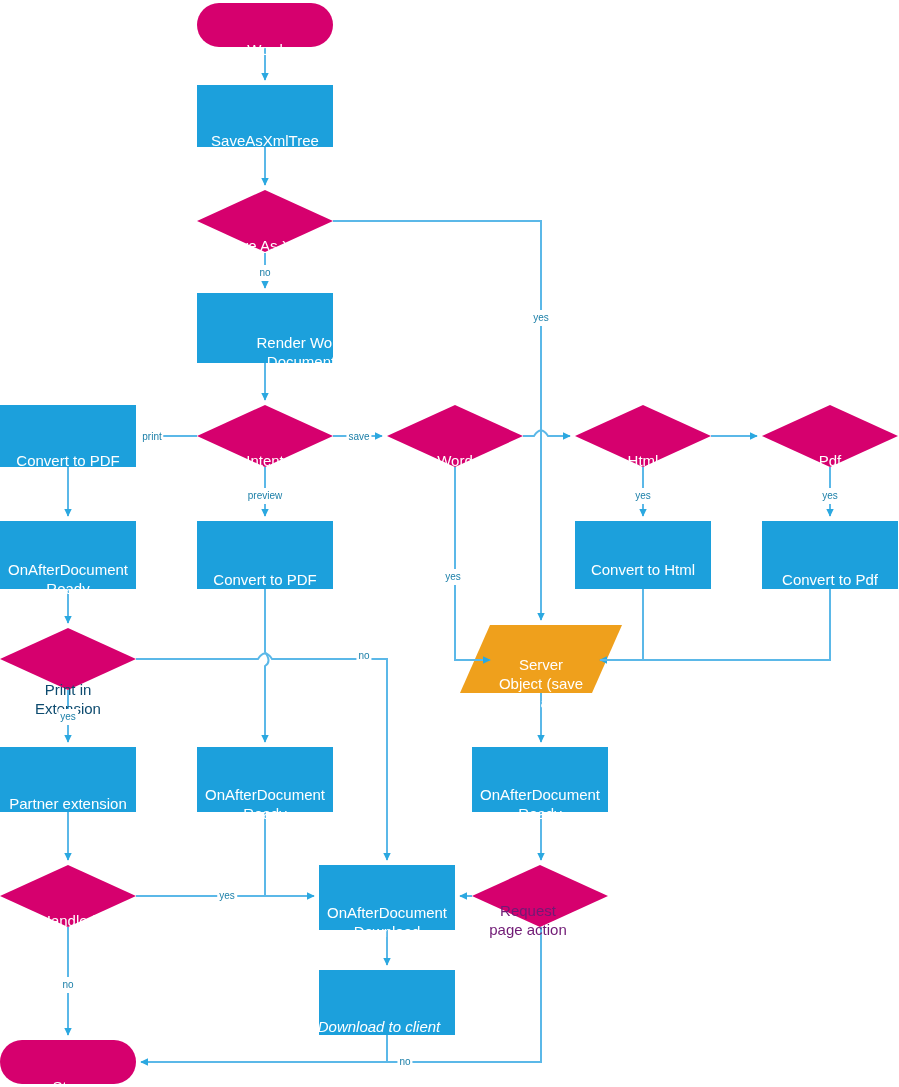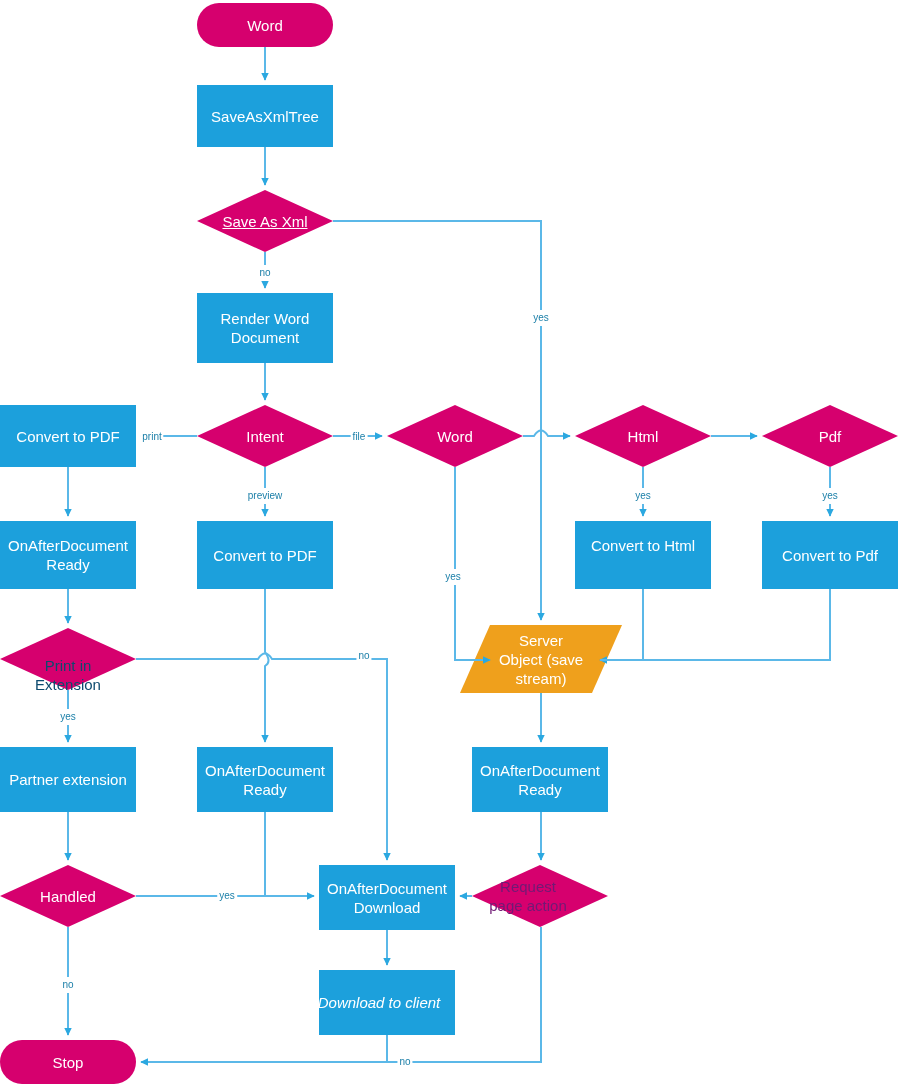--- a/index.html
+++ b/index.html
@@ -28,20 +28,21 @@
     position: absolute;
     display: flex;
     align-items: center;
     justify-content: center;
     text-align: center;
     color: #ffffff;
     font-size: 15px;
     line-height: 19px;
     pointer-events: none;
     white-space: pre-line;
+    margin-top: 24px;
   }
   .edge-label {
     position: absolute;
     color: #1b7fa8;
     font-size: 10px;
     line-height: 16px;
     text-align: center;
     background: #ffffff;
     padding: 0 2px;
     white-space: nowrap;
@@ -145,21 +146,21 @@
       <path d="M472,896 L460,896" marker-end="url(#arrow)"></path>
 
       <path d="M541,927 L541,1062 L141,1062" marker-end="url(#arrow)"></path>
     </g>
   </svg>
 
   <div id="labels-layer">
       <div class="node-label" style="left: 197px; top: 3px; width: 136px; height: 44px; color: rgb(255, 255, 255);">Word</div>
       <div class="node-label" style="left: 197px; top: 85px; width: 136px; height: 62px; color: rgb(255, 255, 255);">SaveAsXmlTree</div>
       <div class="node-label" style="left: 197px; top: 190px; width: 136px; height: 62px; color: rgb(255, 255, 255); text-decoration: underline;">Save As Xml</div>
-      <div class="node-label" style="left: 197px; top: 293px; width: 136px; height: 70px; color: rgb(255, 255, 255);">Render Word
+      <div class="node-label" style="left: 197px; top: 293px; width: 136px; height: 70px; color: rgb(255, 255, 255); padding-left: 36px;">Render Word
 Document</div>
       <div class="node-label" style="left: 197px; top: 405px; width: 136px; height: 62px; color: rgb(255, 255, 255);">Intent</div>
       <div class="node-label" style="left: 0px; top: 405px; width: 136px; height: 62px; color: rgb(255, 255, 255);">Convert to PDF</div>
       <div class="node-label" style="left: 0px; top: 521px; width: 136px; height: 68px; color: rgb(255, 255, 255);">OnAfterDocument
 Ready</div>
       <div class="node-label" style="left: 0px; top: 644px; width: 136px; height: 62px; color: #0c4a6e;">Print in
 Extension</div>
       <div class="node-label" style="left: 0px; top: 747px; width: 136px; height: 65px; color: rgb(255, 255, 255);">Partner extension</div>
       <div class="node-label" style="left: 0px; top: 865px; width: 136px; height: 62px; color: rgb(255, 255, 255);">Handled</div>
       <div class="node-label" style="left: 0px; top: 1040px; width: 136px; height: 44px; color: rgb(255, 255, 255);">Stop</div>
@@ -179,21 +180,21 @@
 stream)</div>
       <div class="node-label" style="left: 472px; top: 747px; width: 136px; height: 65px; color: rgb(255, 255, 255);">OnAfterDocument
 Ready</div>
       <div class="node-label" style="left: 460px; top: 865px; width: 136px; height: 62px; color: #701a75;">Request
 page action</div>
     </div>
   <div id="edge-labels-layer">
       <div class="edge-label" style="color: rgb(27, 127, 168); left: 265px; top: 273px; transform: translate(-50%, -50%);">no</div>
       <div class="edge-label" style="color: rgb(27, 127, 168); left: 541px; top: 318px; transform: translate(-50%, -50%);">yes</div>
       <div class="edge-label" style="color: rgb(27, 127, 168); left: 152px; top: 437px; transform: translate(-50%, -50%);">print</div>
-      <div class="edge-label" style="color: rgb(27, 127, 168); left: 359px; top: 437px; transform: translate(-50%, -50%);">file</div>
+      <div class="edge-label" style="color: rgb(27, 127, 168); left: 359px; top: 437px; transform: translate(-50%, -50%);">save</div>
       <div class="edge-label" style="color: rgb(27, 127, 168); left: 265px; top: 496px; transform: translate(-50%, -50%);">preview</div>
       <div class="edge-label" style="color: rgb(27, 127, 168); left: 453px; top: 577px; transform: translate(-50%, -50%);">yes</div>
       <div class="edge-label" style="color: rgb(27, 127, 168); left: 643px; top: 496px; transform: translate(-50%, -50%);">yes</div>
       <div class="edge-label" style="color: rgb(27, 127, 168); left: 830px; top: 496px; transform: translate(-50%, -50%);">yes</div>
       <div class="edge-label" style="color: rgb(27, 127, 168); left: 364px; top: 656px; transform: translate(-50%, -50%);">no</div>
       <div class="edge-label" style="color: rgb(27, 127, 168); left: 68px; top: 717px; transform: translate(-50%, -50%);">yes</div>
       <div class="edge-label" style="color: rgb(27, 127, 168); left: 227px; top: 896px; transform: translate(-50%, -50%);">yes</div>
       <div class="edge-label" style="color: rgb(27, 127, 168); left: 68px; top: 985px; transform: translate(-50%, -50%);">no</div>
       <div class="edge-label" style="color: rgb(27, 127, 168); left: 405px; top: 1062px; transform: translate(-50%, -50%);">no</div>
     </div>

